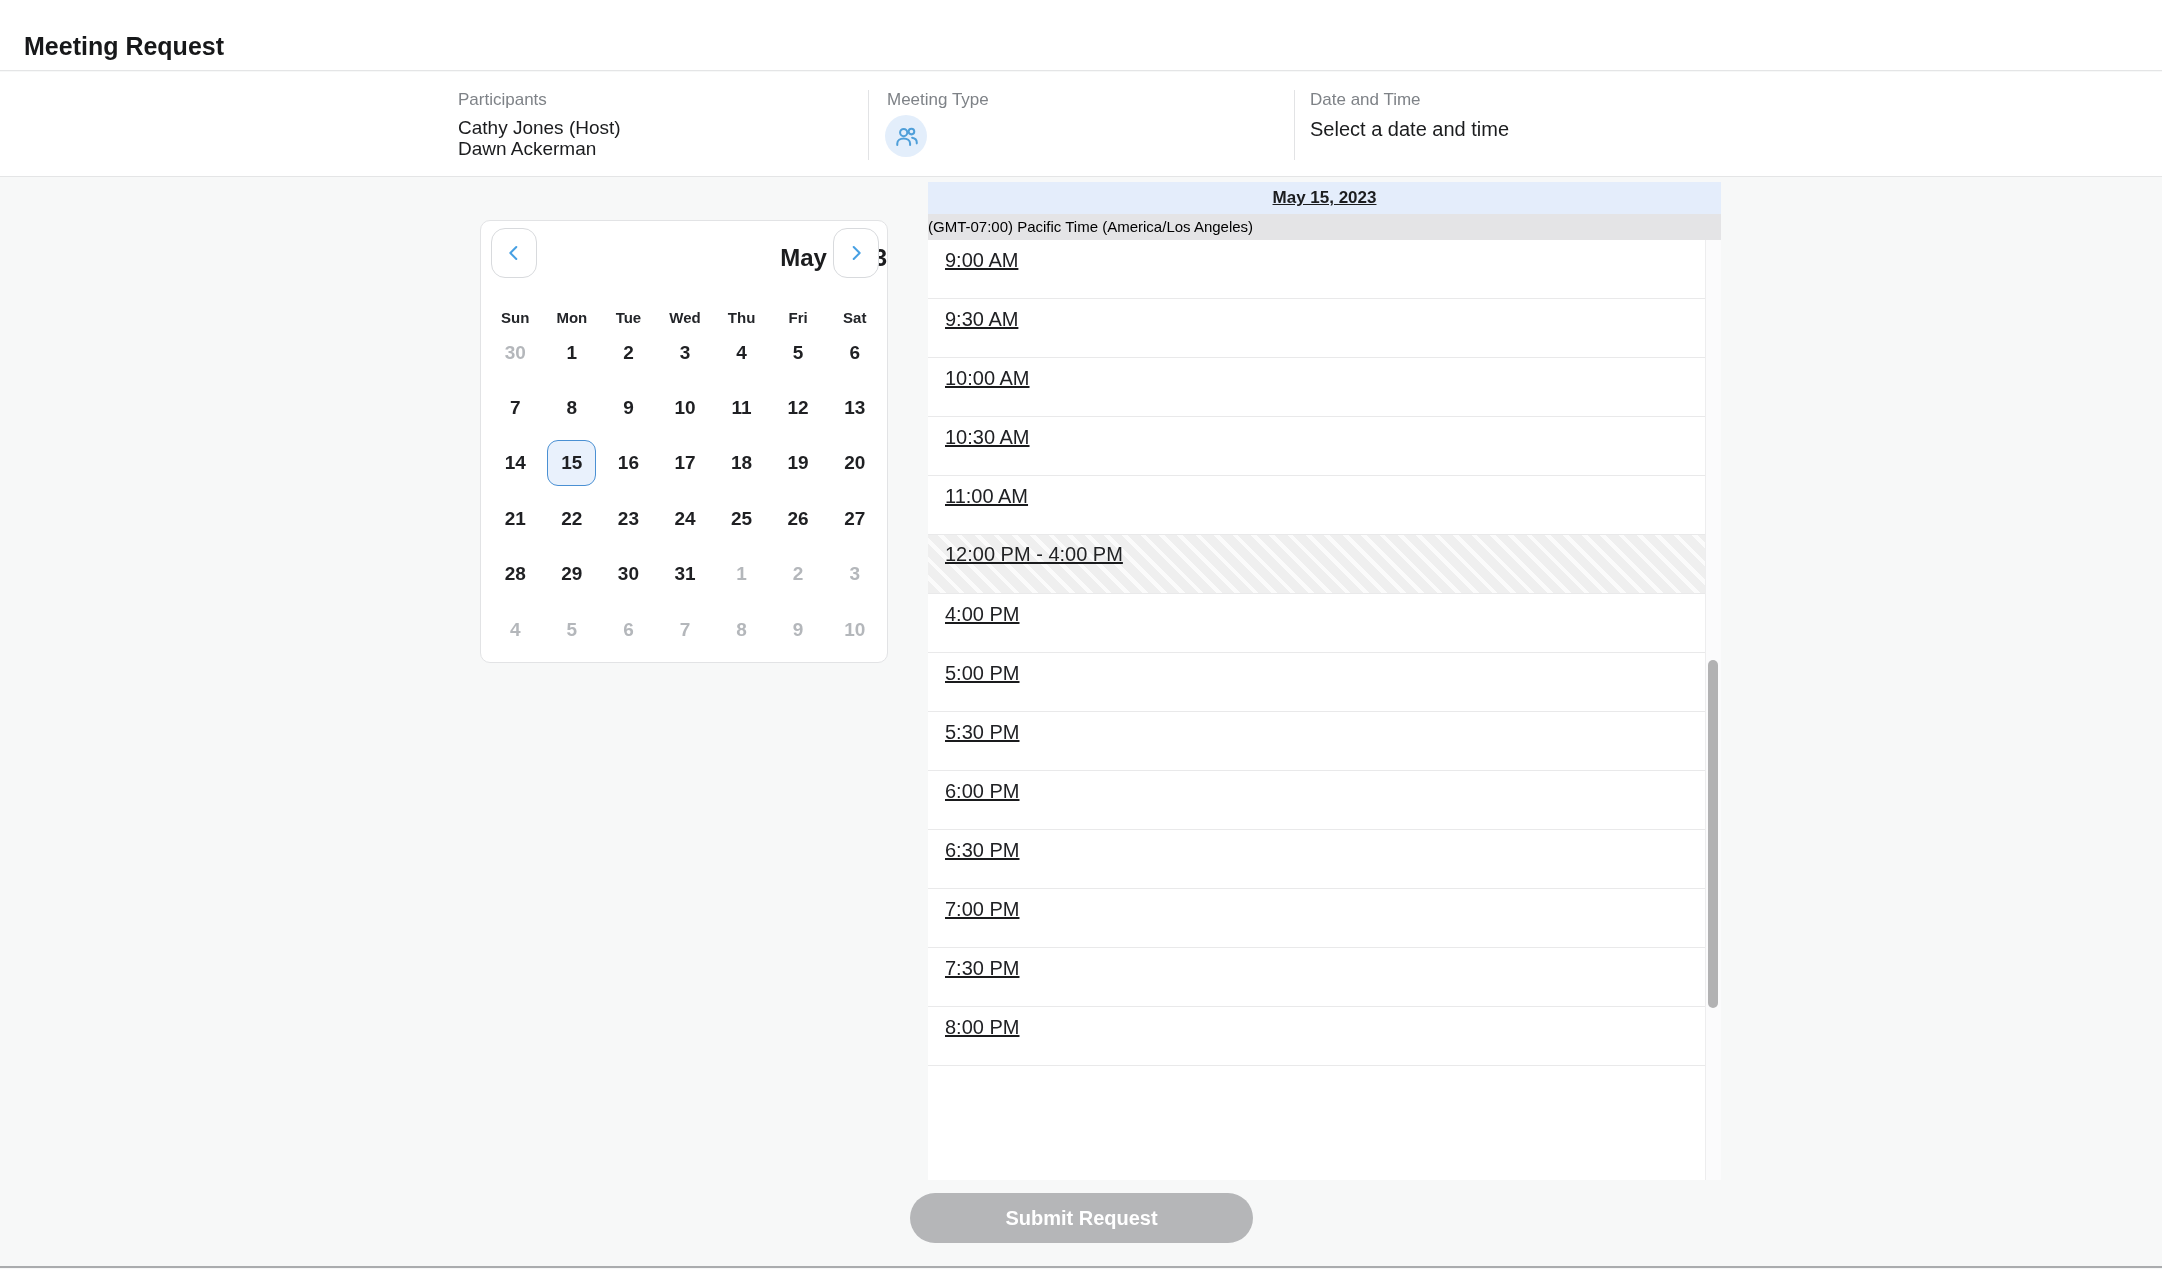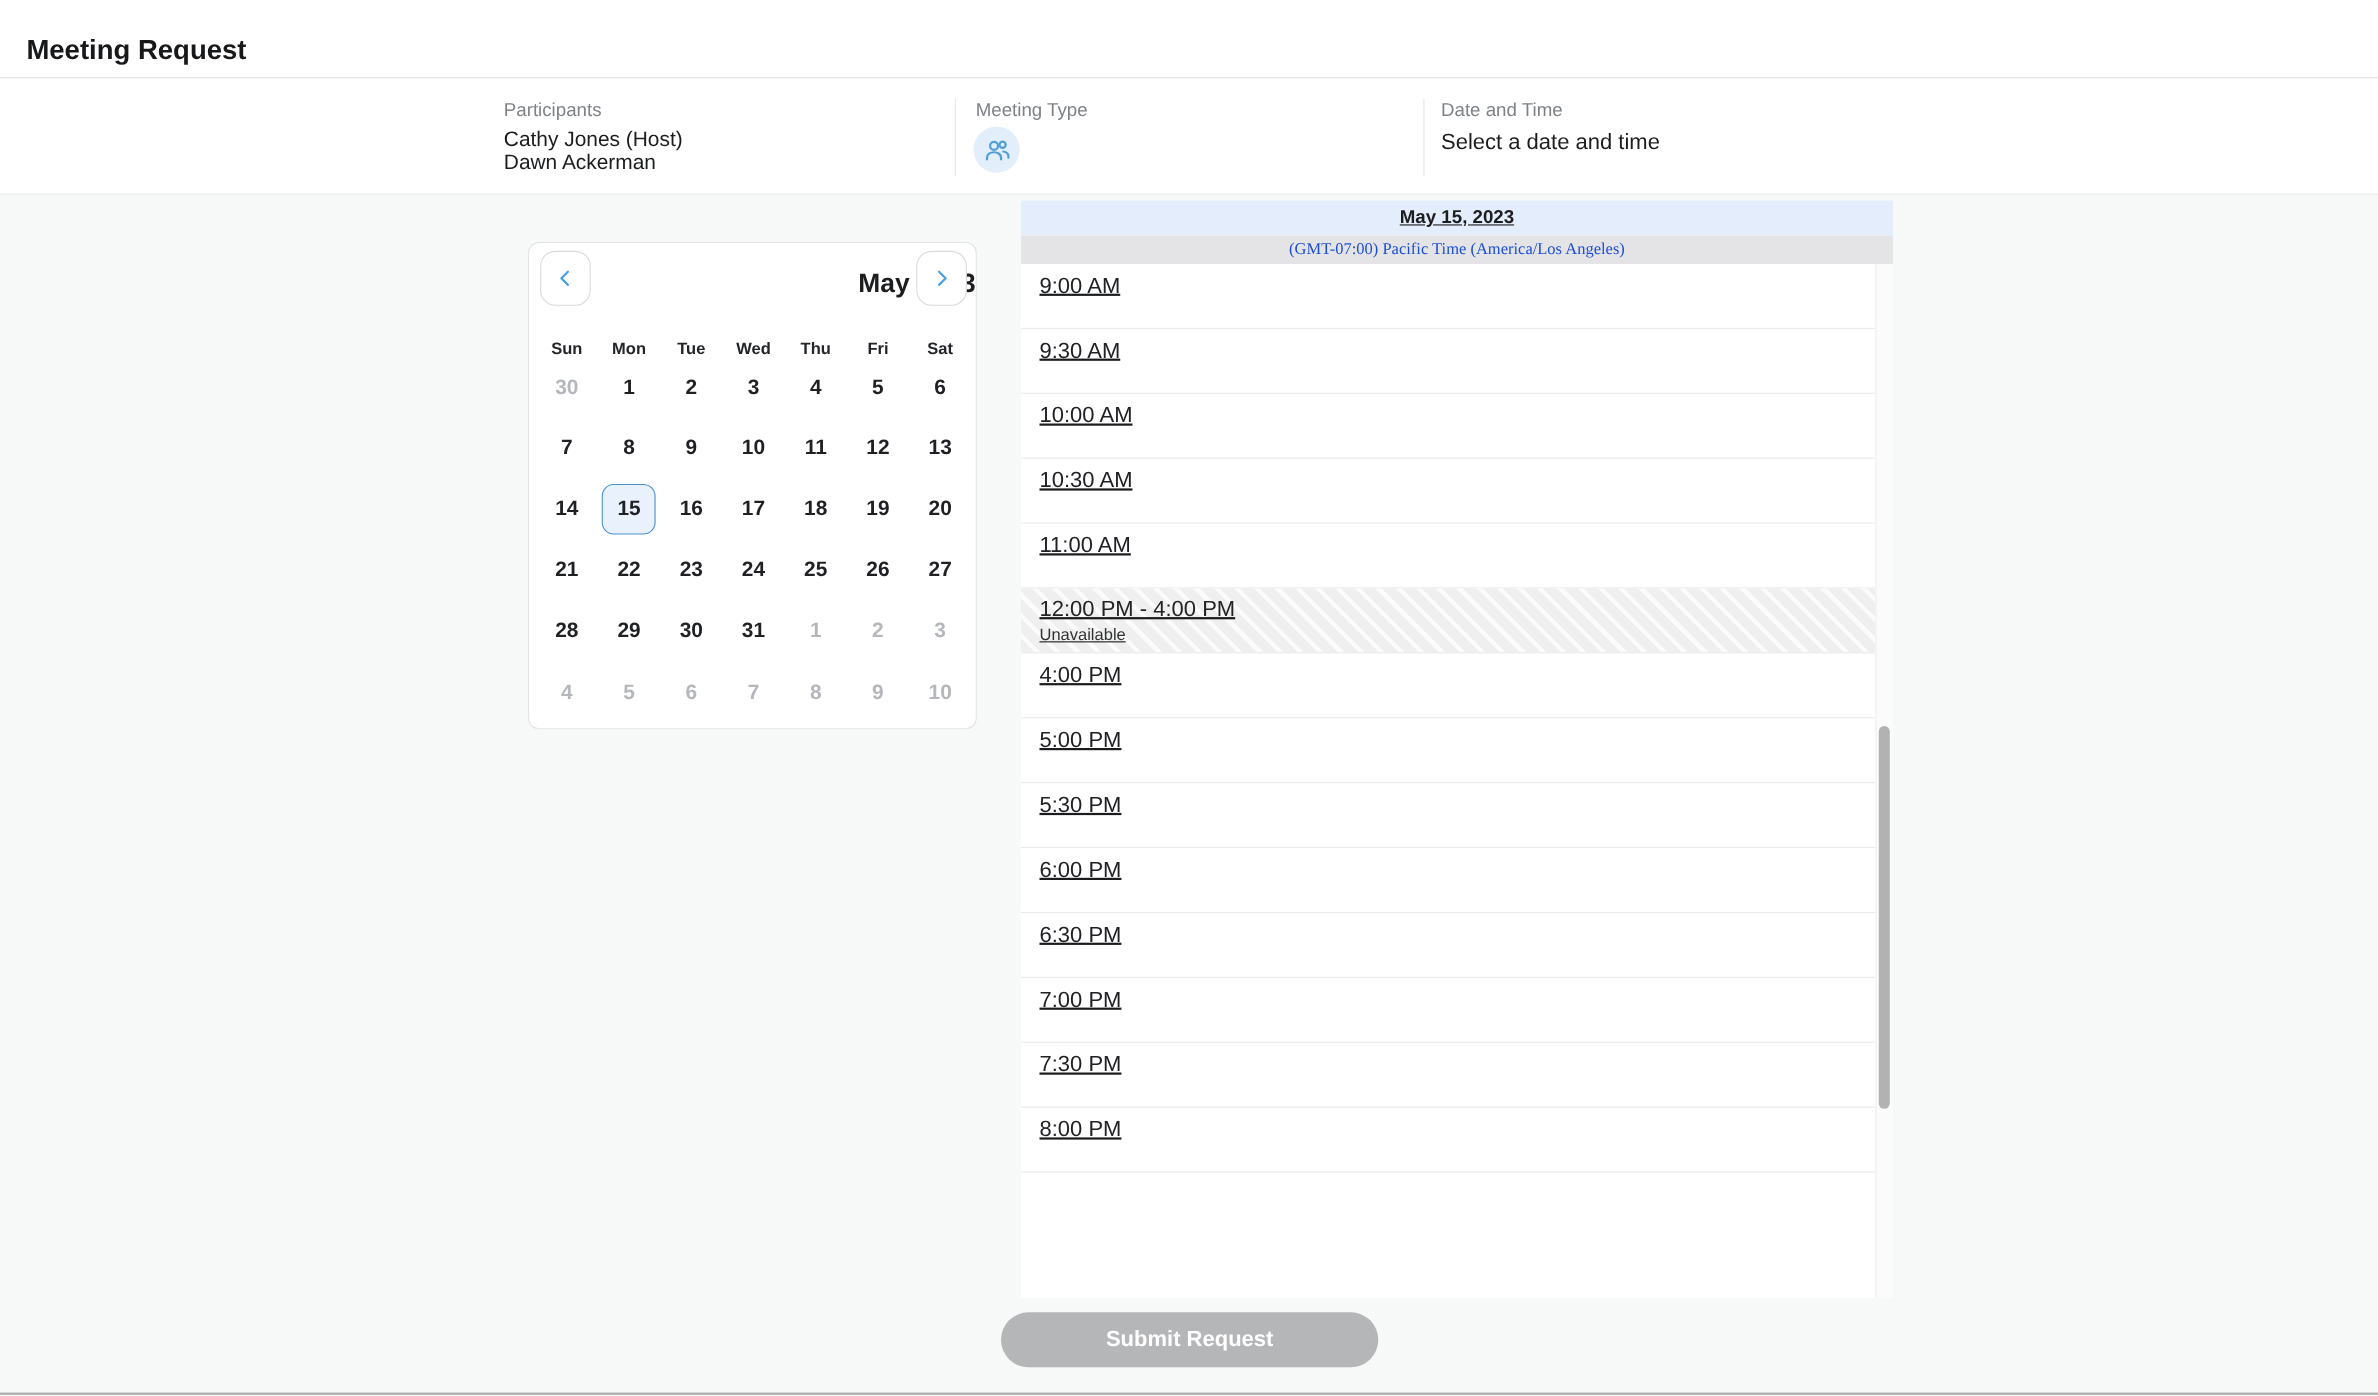--- a/index.html
+++ b/index.html
@@ -41,21 +41,21 @@
   .week-row{display:grid;grid-template-columns:repeat(7,1fr);height:55.4px;}
   .day{width:49px;height:46px;margin:auto;line-height:46px;text-align:center;border-radius:11px;
        font-size:19px;font-weight:bold;color:#1f2023;box-sizing:border-box;cursor:pointer;}
   .day.muted{color:#b4b7bb;cursor:default;}
   .day.selected{background:#e9f1fc;border:1.5px solid #4a90d3;line-height:43px;}
 
   
   .time-panel{position:absolute;left:928px;top:182px;width:793px;height:998px;background:#fff;overflow:hidden;}
   .date-banner{height:32px;line-height:32px;text-align:center;background:#e4edfb;
                font-size:17px;font-weight:bold;color:#1c1d1f;text-decoration:underline;}
-  .tz-bar{height:26px;line-height:26px;text-align:center;background:#e4e4e6;font-size:15px;color:#1d4ed8;font-family:Liberation Serif, serif;}
+  .tz-bar{height:26px;line-height:26px;background:#e4e4e6;font-size:15px;color:#000000;}
   .slot-rows{position:absolute;left:0;top:58px;right:16px;bottom:0;overflow:hidden;text-decoration:underline;}
   .slot-row{height:59px;box-sizing:border-box;border-bottom:1px solid #e9e9ea;
             padding:9px 0 0 17px;font-size:20px;color:#202124;cursor:pointer;}
   .slot-row.unavailable{cursor:default;padding-top:8px;
       background:repeating-linear-gradient(45deg,#efefef 0 9px,#fbfbfb 9px 13px);}
   .unavail-range{font-size:20px;color:#222325;line-height:22px;}
   .unavail-status{font-size:15px;color:#2f3032;margin-top:4px;}
   .scroll-track{position:absolute;right:0;top:58px;bottom:0;width:16px;background:#fbfbfc;
                 border-left:1px solid #ededee;box-sizing:border-box;}
   .scroll-thumb{position:absolute;right:3px;top:478px;width:10px;height:348px;border-radius:5px;background:#b2b2b3;}
@@ -200,21 +200,20 @@
     <div class="date-banner">May 15, 2023</div>
     <div class="tz-bar">(GMT-07:00) Pacific Time (America/Los Angeles)</div>
     <div class="slot-rows" id="slotRows">
         <div class="slot-row">9:00 AM</div>
         <div class="slot-row">9:30 AM</div>
         <div class="slot-row">10:00 AM</div>
         <div class="slot-row">10:30 AM</div>
         <div class="slot-row">11:00 AM</div>
         <div class="slot-row unavailable">
           <div class="unavail-range">12:00 PM - 4:00 PM</div>
-          <div class="unavail-status">Unavailable</div>
         </div>
         <div class="slot-row">4:00 PM</div>
         <div class="slot-row">5:00 PM</div>
         <div class="slot-row">5:30 PM</div>
         <div class="slot-row">6:00 PM</div>
         <div class="slot-row">6:30 PM</div>
         <div class="slot-row">7:00 PM</div>
         <div class="slot-row">7:30 PM</div>
         <div class="slot-row">8:00 PM</div>
       </div>

